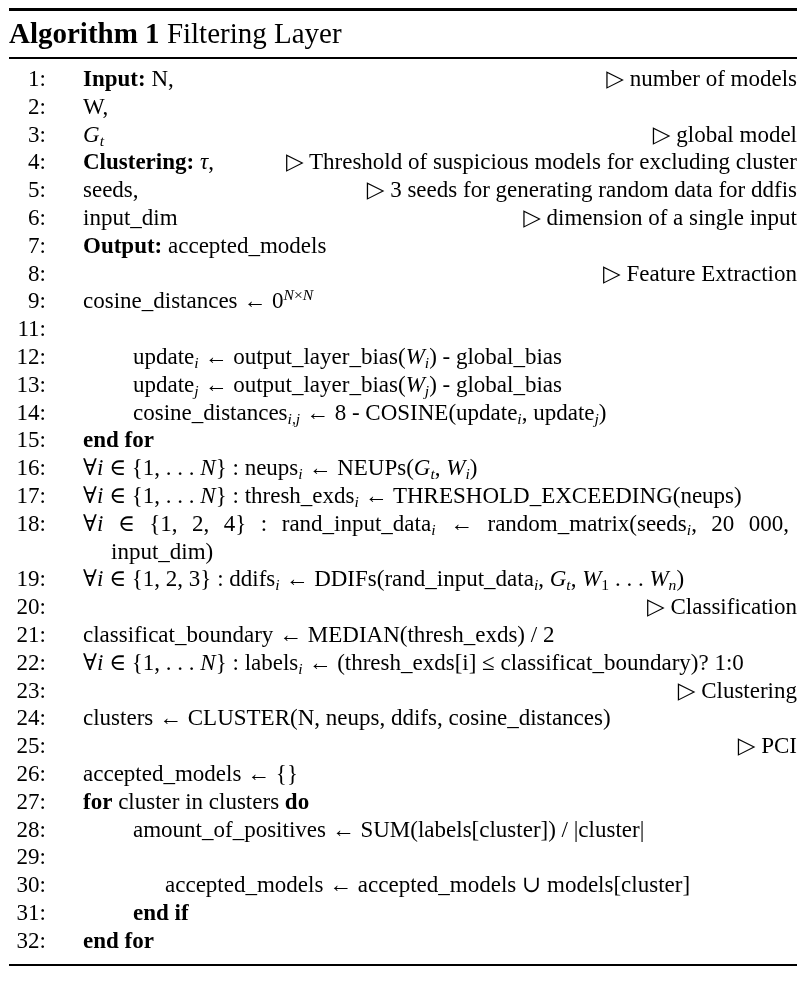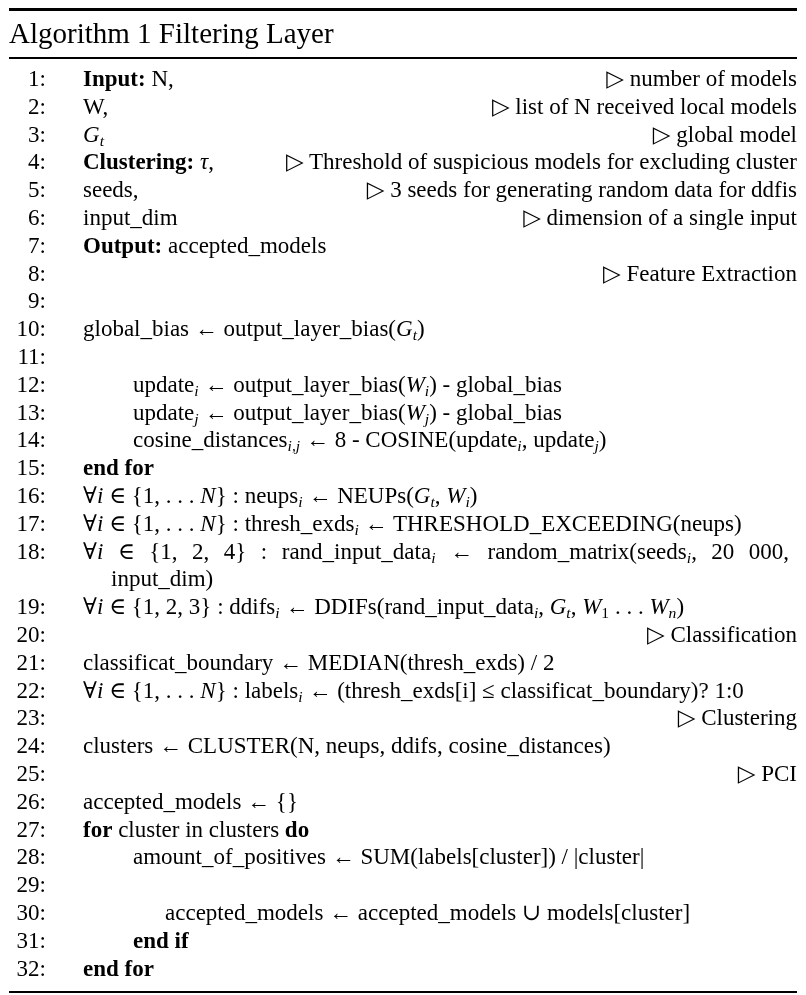--- a/index.html
+++ b/index.html
@@ -13,21 +13,21 @@
   }
   .algo { padding: 8px 9px 0 9px; }
   .rule-thick { border-top: 3px solid #000; }
   .rule-thin  { border-top: 2px solid #000; }
   .algo-header {
     font-size: 29px;
     line-height: 34px;
     padding: 5px 0 7px 0;
     white-space: pre;
   }
-  .hdr-label { font-weight: normal; }
+  .hdr-label { font-weight: bold; }
   .hdr-title { font-weight: normal; text-align: center; }
   .algo-body { padding: 6px 0 9px 0; }
   .algo-line {
     display: flex;
     align-items: baseline;
     font-size: 23px;
     line-height: 27.8px;
     white-space: pre;
   }
   .num {
@@ -56,29 +56,28 @@
 </style>
 </head>
 <body>
 
 <div class="algo">
   <div class="rule-thick"></div>
   <div class="algo-header"><span class="hdr-label">Algorithm 1</span><span> </span><span class="hdr-title">Filtering Layer</span></div>
   <div class="rule-thin"></div>
   <div class="algo-body" id="algo-body">
       <div class="algo-line"><span class="num">1:</span><span class="code"><b>Input:</b><span> N,</span></span><span class="cmt"><span>▷ </span><span>number of models</span></span></div>
-      <div class="algo-line"><span class="num">2:</span><span class="code"><span>W,</span></span><span class="cmt"><span>▷ </span><span>list of N received local models</span></span></div>
+      <div class="algo-line"><span class="num">2:</span><span class="code"><span>W,</span></span></div>
       <div class="algo-line"><span class="num">3:</span><span class="code"><i>G</i><sub class="it">t</sub></span><span class="cmt"><span>▷ </span><span>global model</span></span></div>
       <div class="algo-line"><span class="num">4:</span><span class="code"><b>Clustering:</b><span> </span><i>τ</i><span>,</span></span><span class="cmt"><span>▷ </span><span>Threshold of suspicious models for excluding cluster</span></span></div>
       <div class="algo-line"><span class="num">5:</span><span class="code"><span>seeds,</span></span><span class="cmt"><span>▷ </span><span>3 seeds for generating random data for ddfis</span></span></div>
       <div class="algo-line"><span class="num">6:</span><span class="code"><span>input_dim</span></span><span class="cmt"><span>▷ </span><span>dimension of a single input</span></span></div>
       <div class="algo-line"><span class="num">7:</span><span class="code"><b>Output:</b><span> accepted_models</span></span></div>
       <div class="algo-line"><span class="num">8:</span><span class="code"></span><span class="cmt"><span>▷ </span><span>Feature Extraction</span></span></div>
-      <div class="algo-line"><span class="num">9:</span></div>
-      <div class="algo-line"><span class="num">10:</span><span class="code"><span>global_bias ← output_layer_bias(</span><i>G</i><sub class="it">t</sub><span>)</span></span></div>
+      <div class="algo-line"><span class="num">9:</span><span class="code"><span>cosine_distances ← 0</span><sup class="it">N</sup><sup>×</sup><sup class="it">N</sup></span></div>
       <div class="algo-line"><span class="num">11:</span></div>
       <div class="algo-line"><span class="num">12:</span><span class="code ind1"><span>update</span><sub class="it">i</sub><span> ← output_layer_bias(</span><i>W</i><sub class="it">i</sub><span>) - global_bias</span></span></div>
       <div class="algo-line"><span class="num">13:</span><span class="code ind1"><span>update</span><sub class="it">j</sub><span> ← output_layer_bias(</span><i>W</i><sub class="it">j</sub><span>) - global_bias</span></span></div>
       <div class="algo-line"><span class="num">14:</span><span class="code ind1"><span>cosine_distances</span><sub class="it">i</sub><sub>,</sub><sub class="it">j</sub><span> ← 8 - COSINE(update</span><sub class="it">i</sub><span>, update</span><sub class="it">j</sub><span>)</span></span></div>
       <div class="algo-line"><span class="num">15:</span><span class="code"><b>end for</b></span></div>
       <div class="algo-line"><span class="num">16:</span><span class="code"><span>∀</span><i>i</i><span> ∈ {1, . . . </span><i>N</i><span>} : neups</span><sub class="it">i</sub><span> ← NEUPs(</span><i>G</i><sub class="it">t</sub><span>, </span><i>W</i><sub class="it">i</sub><span>)</span></span></div>
       <div class="algo-line"><span class="num">17:</span><span class="code"><span>∀</span><i>i</i><span> ∈ {1, . . . </span><i>N</i><span>} : thresh_exds</span><sub class="it">i</sub><span> ← THRESHOLD_EXCEEDING(neups)</span></span></div>
       <div class="algo-line"><span class="num">18:</span><span class="code spread"><span>∀</span><i>i</i><span> ∈ {1, 2, 4} : rand_input_data</span><sub class="it">i</sub><span> ← random_matrix(seeds</span><sub class="it">i</sub><span>, 20 000,</span></span></div>
       <div class="algo-line cont"><span class="num"></span><span class="code "><span>input_dim)</span></span></div>
       <div class="algo-line"><span class="num">19:</span><span class="code"><span>∀</span><i>i</i><span> ∈ {1, 2, 3} : ddifs</span><sub class="it">i</sub><span> ← DDIFs(rand_input_data</span><sub class="it">i</sub><span>, </span><i>G</i><sub class="it">t</sub><span>, </span><i>W</i><sub>1</sub><span> . . . </span><i>W</i><sub class="it">n</sub><span>)</span></span></div>

